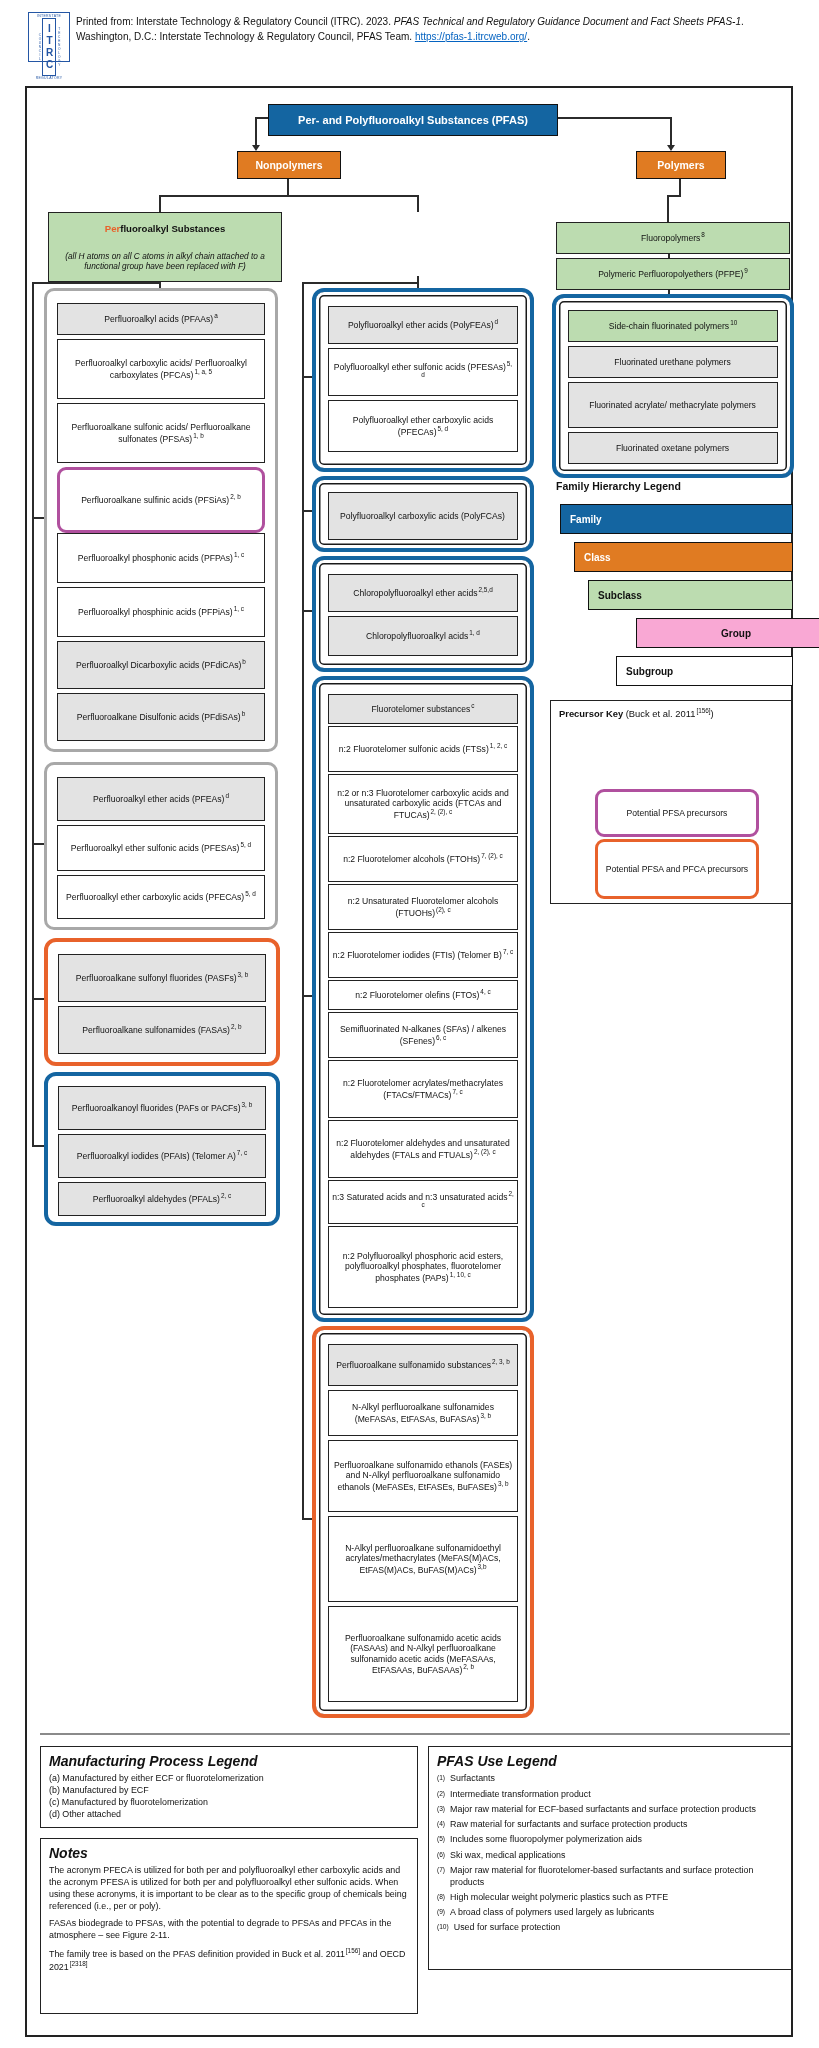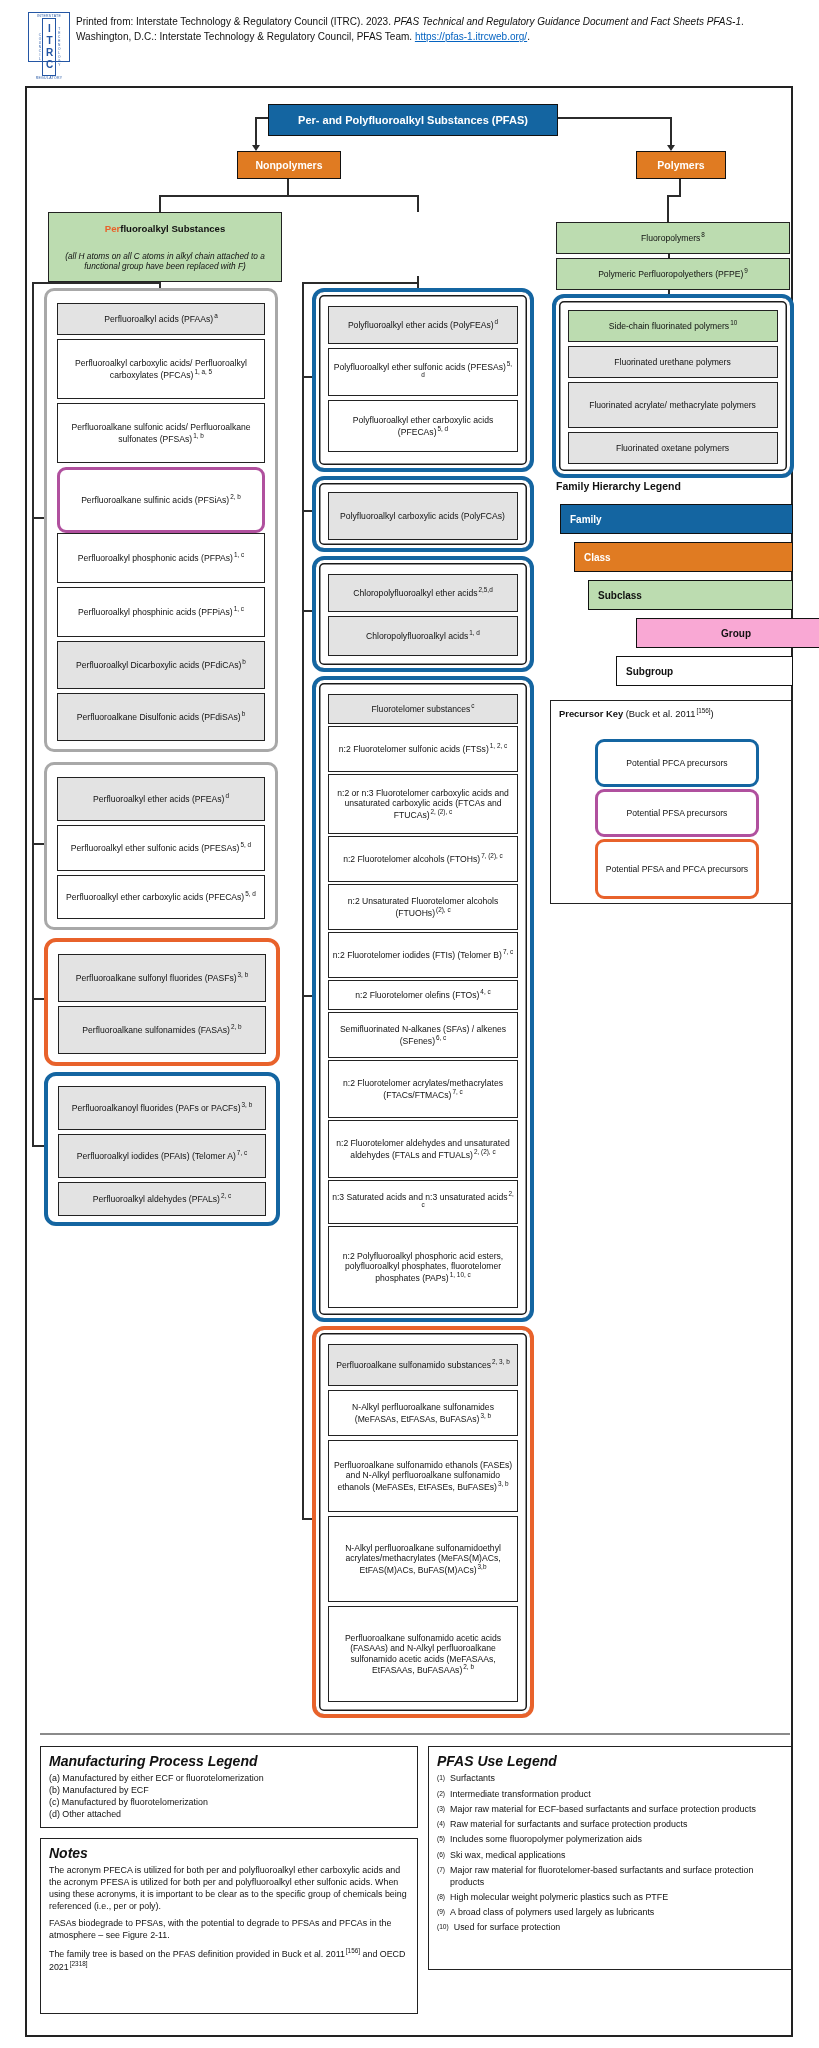--- a/index.html
+++ b/index.html
@@ -313,23 +313,20 @@
       <span>Group</span>
     </div>
   <div class="lb" style="left:616px;top:656px;width:166px;height:28px;background:#fff;color:#111;">
       <span>Subgroup</span>
     </div>
 
   <div class="pkbox" style="left:550px;top:700px;width:240px;height:202px;">
     <div style="position:absolute;left:8px;top:7px;font-size:9.4px;">
       <b>Precursor Key</b><span> (Buck et al. 2011</span><sup>[156]</sup><span>)</span>
     </div>
-    <div class="pk" style="left:44px;top:38px;width:150px;height:40px;border:3.5px solid #1465A1;">
-        <span>Potential PFCA precursors</span>
-      </div>
     <div class="pk" style="left:44px;top:88px;width:150px;height:40px;border:3.5px solid #B0509E;">
         <span>Potential PFSA precursors</span>
       </div>
     <div class="pk" style="left:44px;top:138px;width:150px;height:52px;border:3.5px solid #E8622B;">
         <span>Potential PFSA and PFCA precursors</span>
       </div>
   </div>
 
   <div class="line" style="left:40px;top:1733px;width:750px;height:1.5px;background:#8a8a8a;"></div>
 

